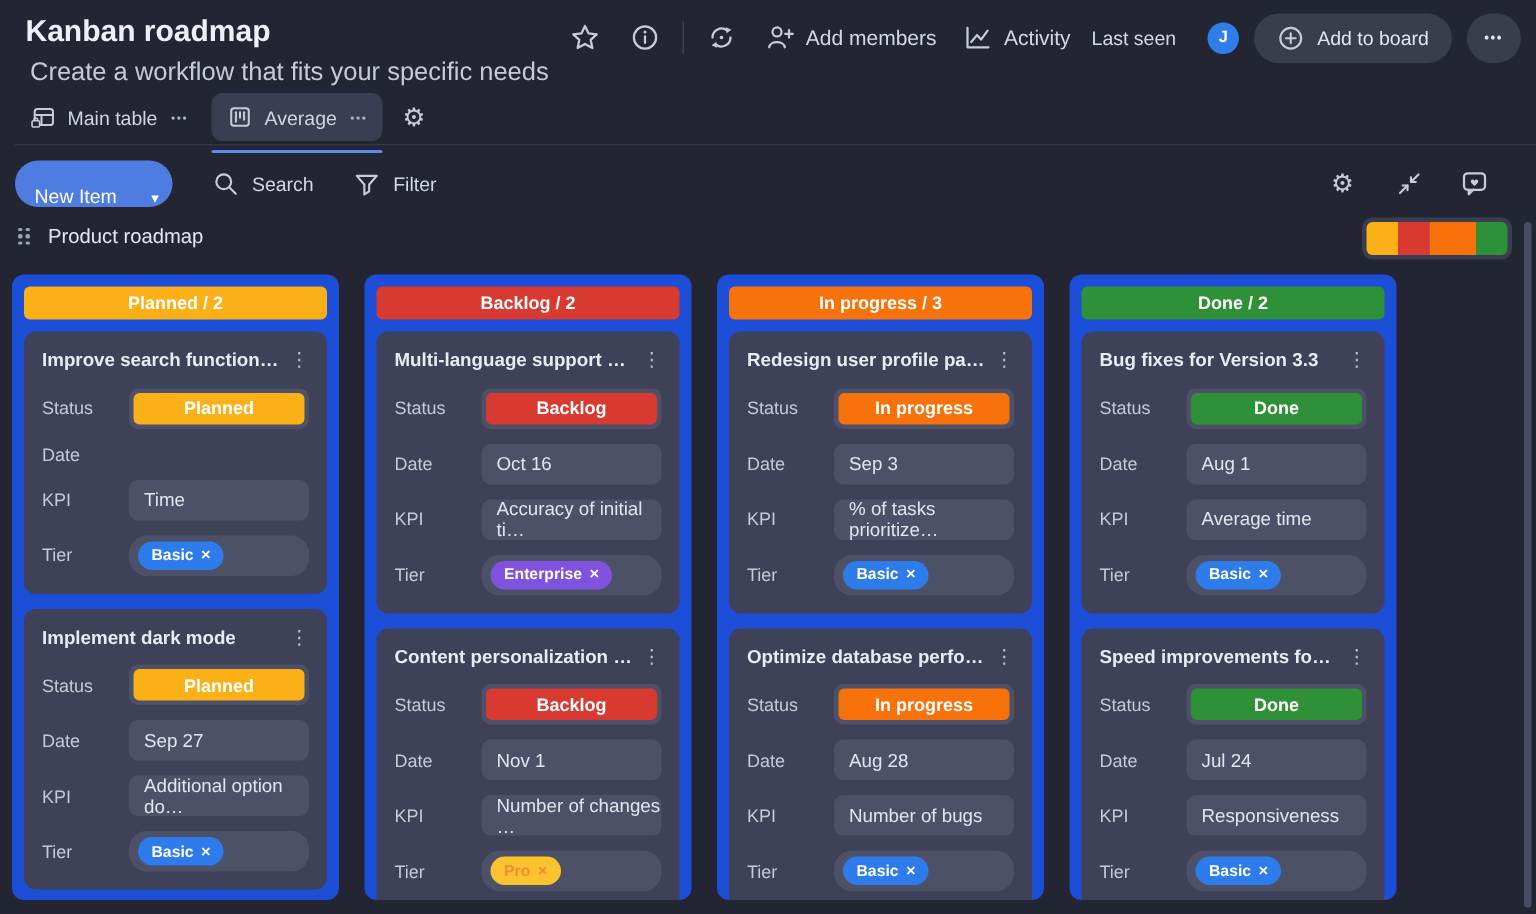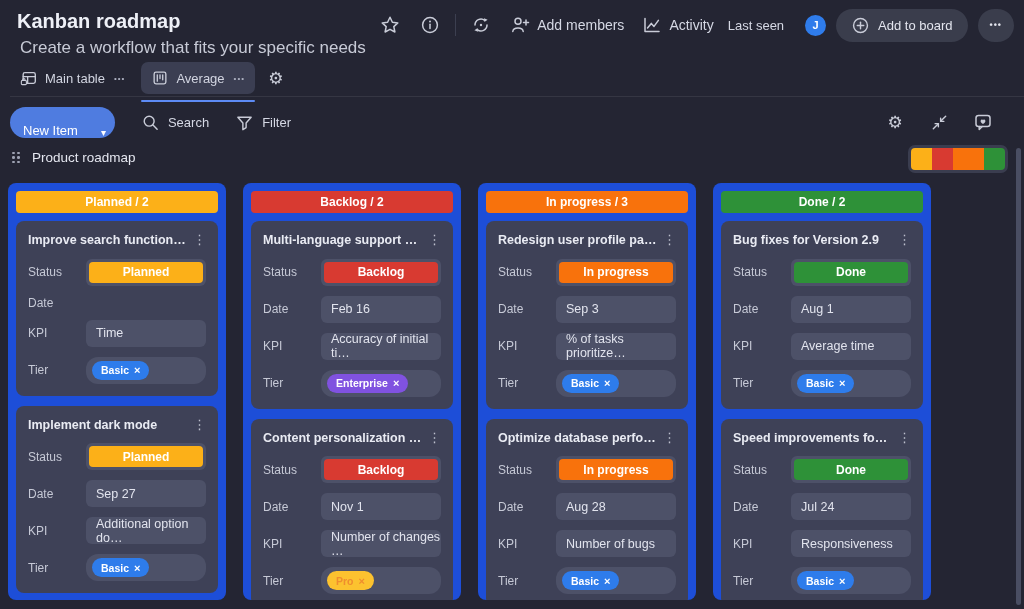--- a/index.html
+++ b/index.html
@@ -284,21 +284,21 @@
           <span class="card-menu">⋮</span>
         </div>
         <div class="frow">
           <span class="flabel">Status</span>
           <div class="fcell status">
             <div class="inner" style="background: rgb(216, 58, 49);">Backlog</div>
           </div>
         </div>
         <div class="frow">
           <span class="flabel">Date</span>
-          <div class="fcell">Feb 16</div>
+          <div class="fcell">Oct 16</div>
         </div>
         <div class="frow">
           <span class="flabel">KPI</span>
           <div class="fcell">Accuracy of initial ti…</div>
         </div>
         <div class="frow">
           <span class="flabel">Tier</span>
           <div class="fcell tier">
             <span class="chip" style="background: rgb(128, 82, 224); color: rgb(255, 255, 255);">Enterprise<span class="x">×</span></span>
           </div>
@@ -383,21 +383,21 @@
           <div class="fcell tier">
             <span class="chip" style="background: rgb(46, 124, 235); color: rgb(255, 255, 255);">Basic<span class="x">×</span></span>
           </div>
         </div>
       </div>
     </div>
     <div class="col">
       <div class="col-head" style="background: rgb(46, 145, 56);">Done / 2</div>
       <div class="card">
         <div class="card-top">
-          <span class="card-title">Bug fixes for Version 2.9</span>
+          <span class="card-title">Bug fixes for Version 3.3</span>
           <span class="card-menu">⋮</span>
         </div>
         <div class="frow">
           <span class="flabel">Status</span>
           <div class="fcell status">
             <div class="inner" style="background: rgb(46, 145, 56);">Done</div>
           </div>
         </div>
         <div class="frow">
           <span class="flabel">Date</span>

